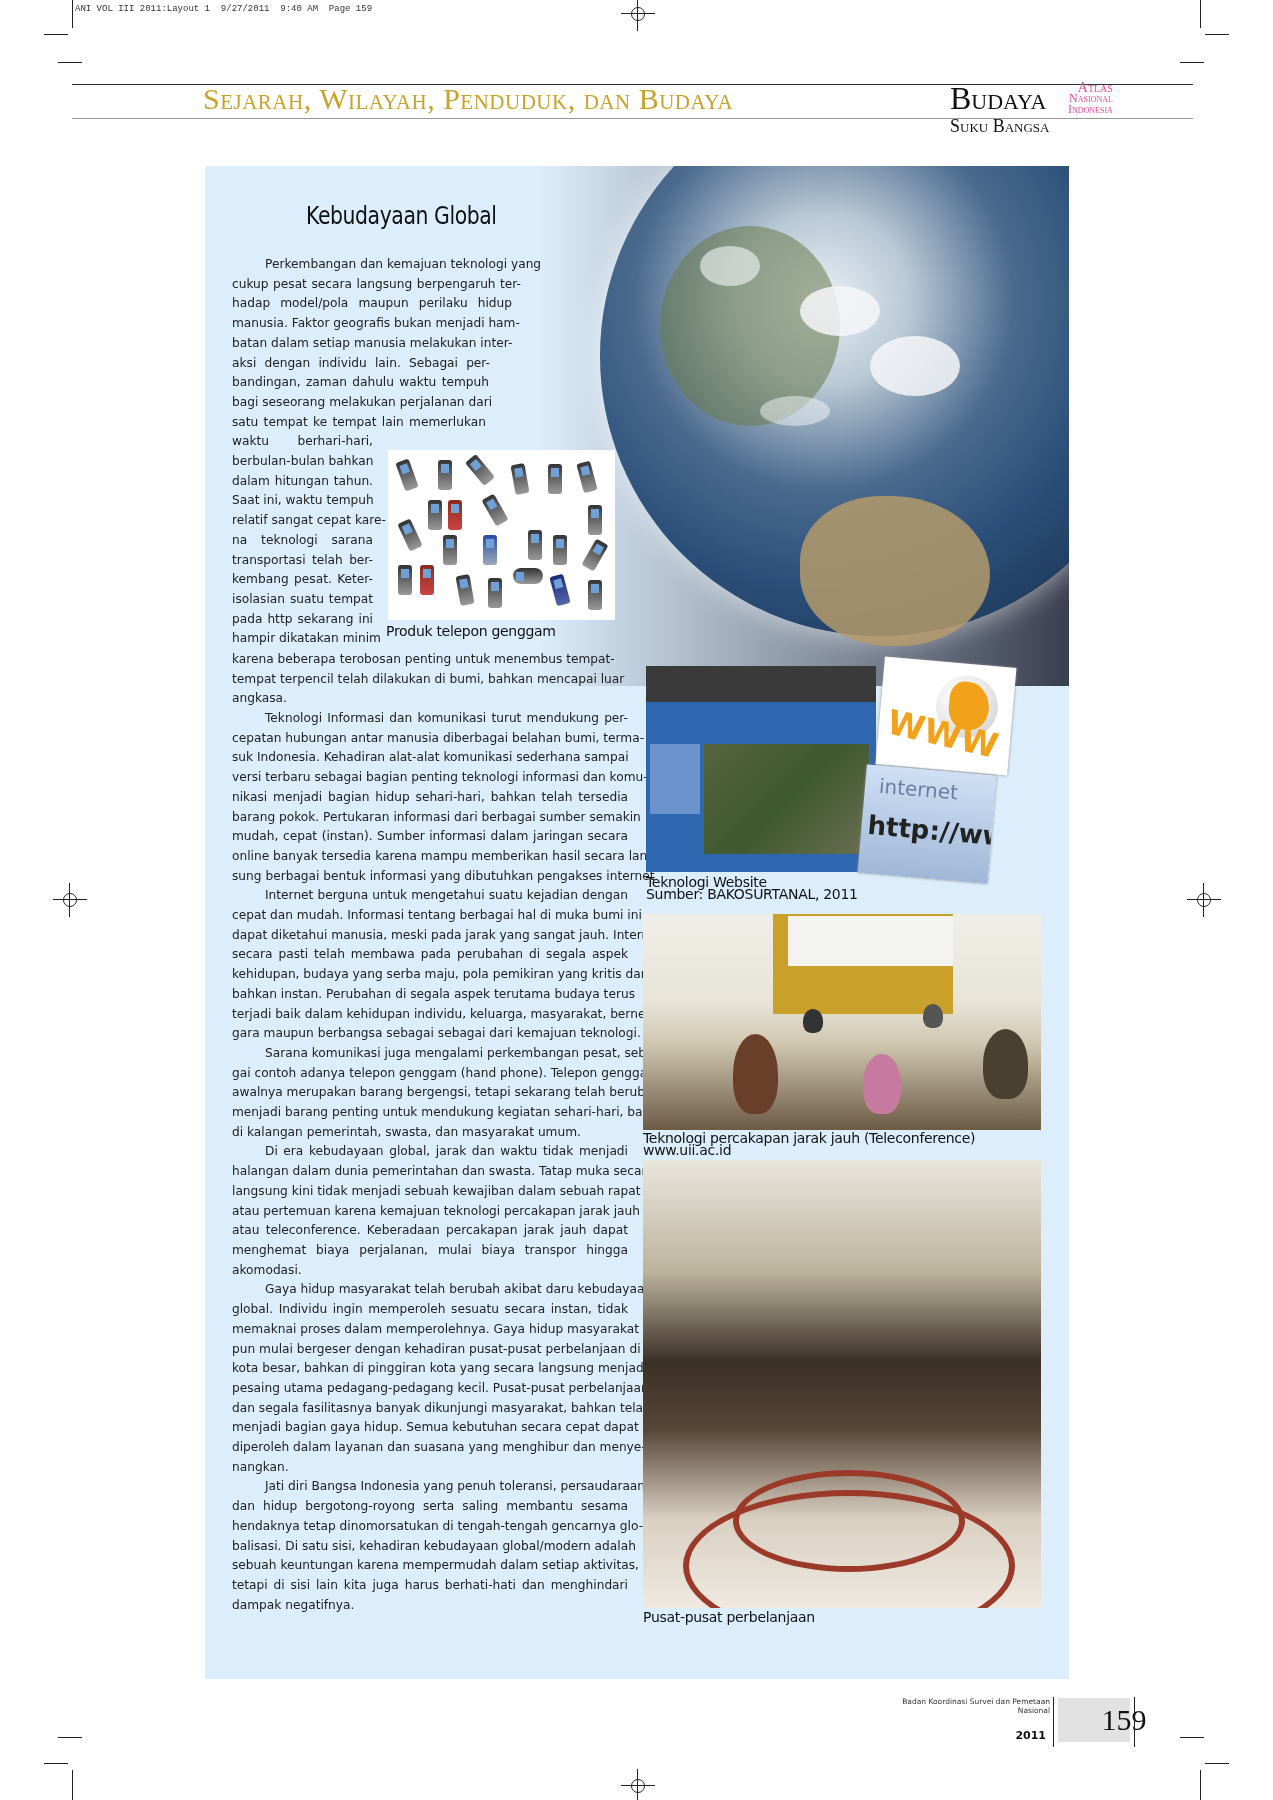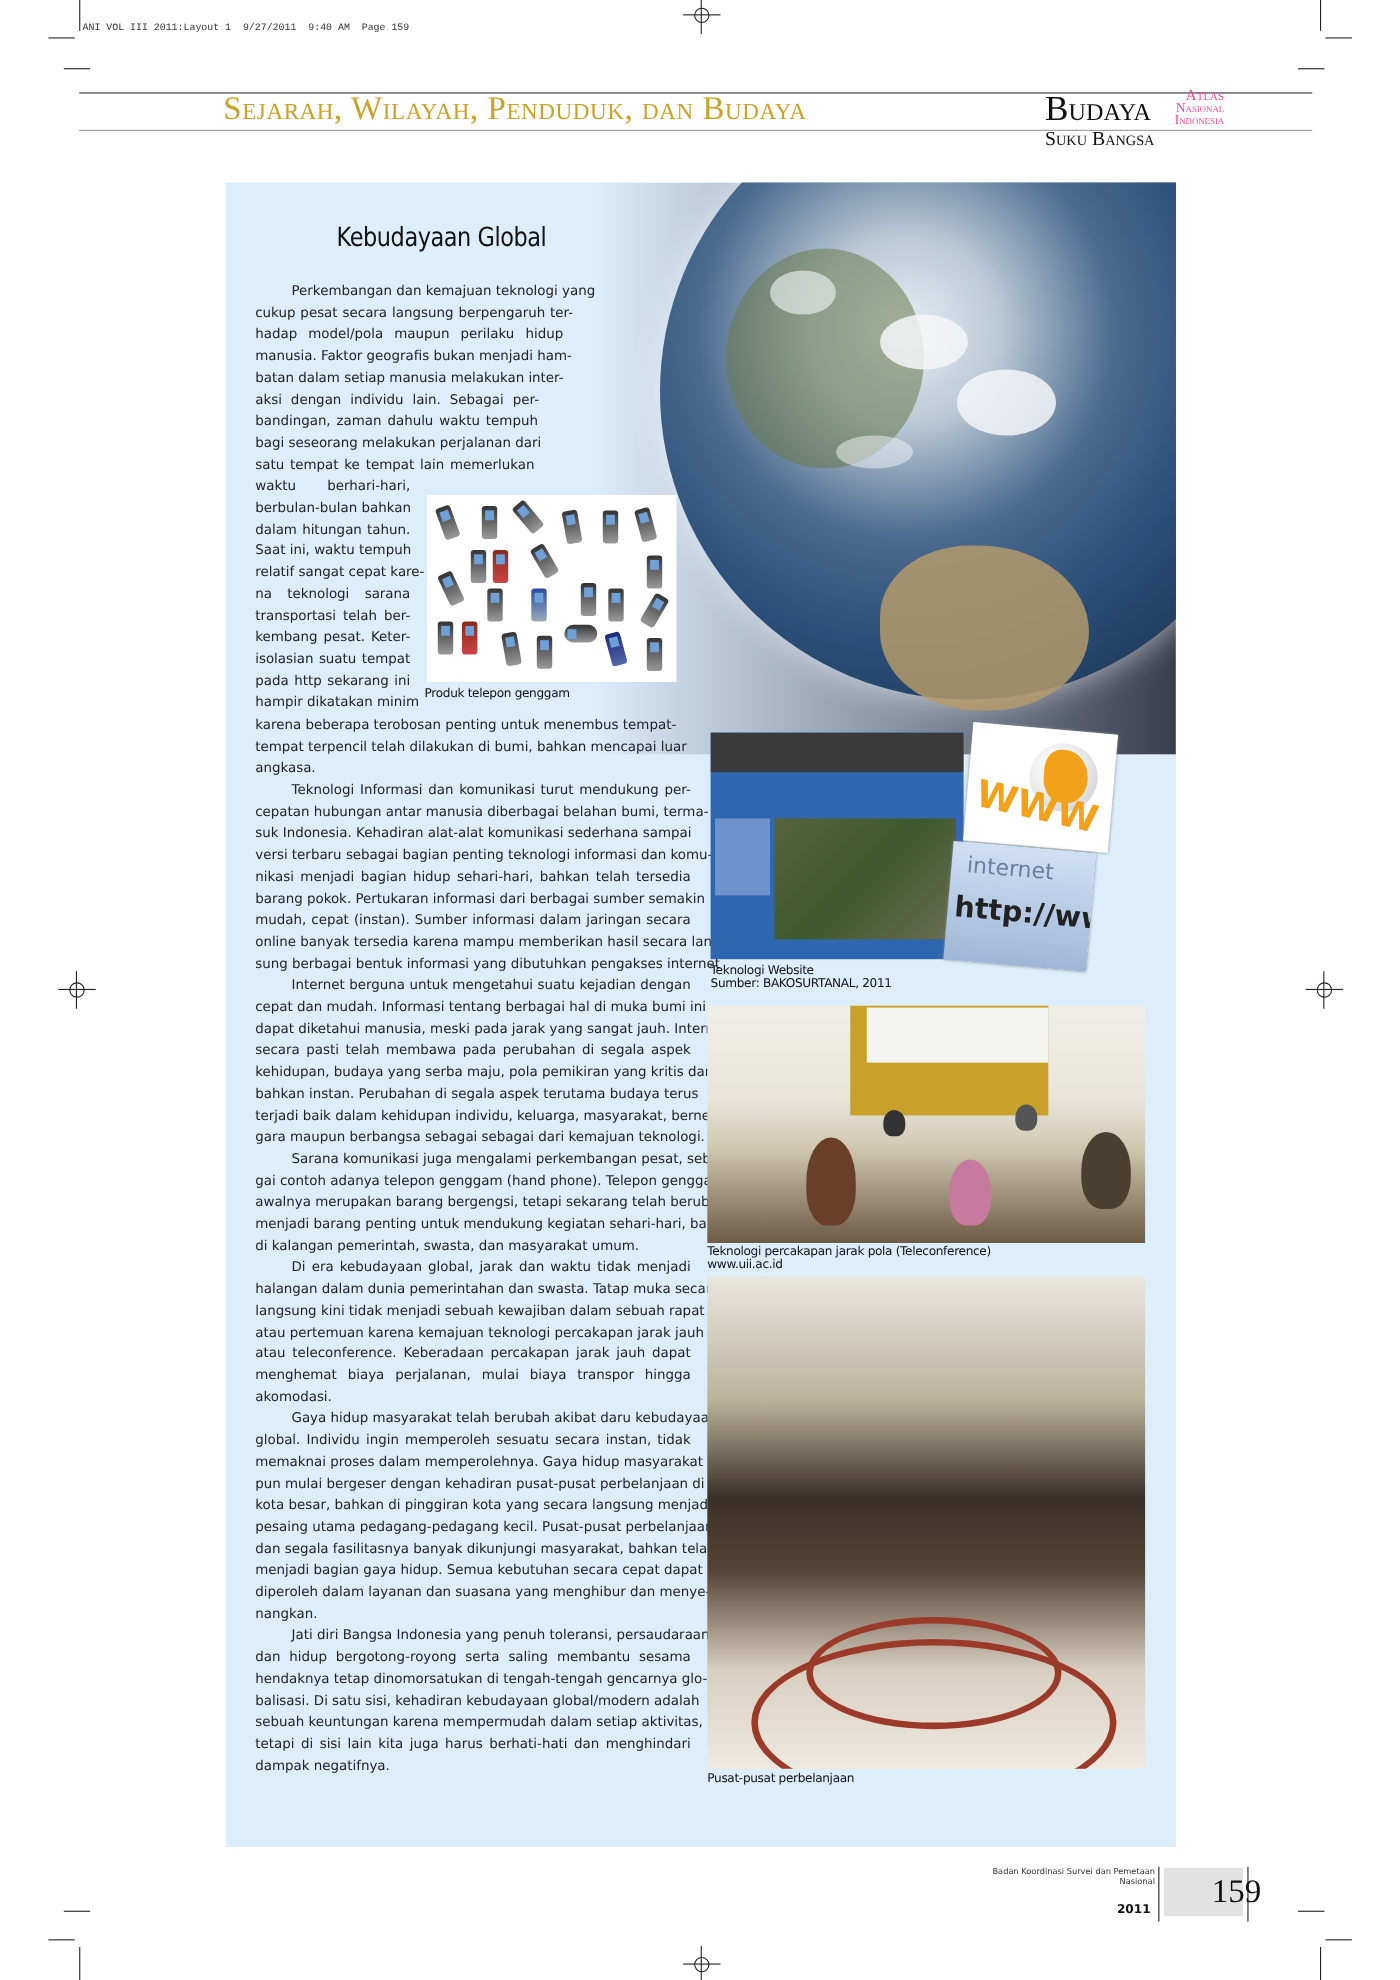--- a/index.html
+++ b/index.html
@@ -1,17 +1,17 @@
 <!DOCTYPE html>
 <html><head>
 <meta charset="utf-8">
 <style>
   html,body{margin:0;padding:0;background:#fff;}
   body{width:1273px;height:1800px;position:relative;overflow:hidden;font-family:"Liberation Sans",sans-serif;color:#222;}
-  .slug{position:absolute;left:75px;top:20px;font-family:"Liberation Mono",monospace;font-size:9px;color:#333;white-space:pre;}
+  .slug{position:absolute;left:75px;top:4px;font-family:"Liberation Mono",monospace;font-size:9px;color:#333;white-space:pre;}
   .crop{position:absolute;background:#222;}
   .reg{position:absolute;width:22px;height:22px;}
   .reg .c{position:absolute;left:4px;top:4px;width:12px;height:12px;border:1px solid #222;border-radius:50%;}
   .reg .h{position:absolute;left:-6px;top:10px;width:34px;height:1px;background:#222;}
   .reg .v{position:absolute;left:10px;top:-6px;width:1px;height:34px;background:#222;}
 
   .hdr-line-top{position:absolute;left:72px;top:84px;width:1121px;height:1px;background:#333;}
   .hdr-line-bot{position:absolute;left:72px;top:118px;width:1121px;height:1px;background:#999;}
   .hdr-title{position:absolute;left:203px;top:82px;font-family:"Liberation Serif",serif;font-size:30px;color:#c9a22a;font-variant:small-caps;letter-spacing:0.5px;}
   .hdr-budaya{position:absolute;left:950px;top:80px;font-family:"Liberation Serif",serif;font-size:32px;color:#111;font-variant:small-caps;}
@@ -28,21 +28,21 @@
   .globe .cloud{position:absolute;border-radius:50%;background:#f4f6f8;opacity:0.85;}
 
   .title{position:absolute;left:306px;top:202px;font-family:"DejaVu Sans",sans-serif;font-size:24px;color:#111;letter-spacing:-0.5px;transform:scaleX(0.85);transform-origin:left;}
 
   .txt{position:absolute;font-family:"DejaVu Sans",sans-serif;font-size:12.2px;line-height:19.7px;color:#222;}
   .txt .l{display:block;white-space:nowrap;text-align:justify;text-align-last:justify;}
   .txt .l.last{text-align-last:left;}
   .txt .l.ind{text-indent:33px;}
 
   .photo{position:absolute;overflow:hidden;}
-  .cap{position:absolute;font-family:"DejaVu Sans",sans-serif;font-size:11px;line-height:12px;color:#111;letter-spacing:-0.3px;}
+  .cap{position:absolute;font-family:"DejaVu Sans",sans-serif;font-size:14px;line-height:12px;color:#111;letter-spacing:-0.3px;}
 
   .phones{left:388px;top:450px;width:227px;height:170px;background:#fff;}
   .phone{position:absolute;width:14px;height:30px;border-radius:3px;background:linear-gradient(#333,#999);}
   .phone::after{content:"";position:absolute;left:3px;top:4px;width:8px;height:9px;background:#6fa0d8;}
 
   .web{left:646px;top:666px;width:230px;height:206px;background:#2f66b0;}
   .web .bar{position:absolute;left:0;top:0;width:100%;height:36px;background:#3a3a3a;}
   .web .map{position:absolute;left:58px;top:78px;width:165px;height:110px;background:linear-gradient(135deg,#56633c,#3e5a2f 50%,#6b6e52);}
   .web .side{position:absolute;left:4px;top:78px;width:50px;height:70px;background:#6d93cc;}
   .www{left:880px;top:662px;width:132px;height:108px;background:#fff;transform:rotate(5deg);box-shadow:0 0 3px #888;}
@@ -258,21 +258,21 @@
 <div class="photo tele">
   <div class="wall"></div>
   <div class="screen" style="z-index:1;"></div>
   <div class="head" style="left:90px;top:120px;width:45px;height:80px;background:#6a3f2a;"></div>
   <div class="head" style="left:220px;top:140px;width:38px;height:60px;background:#c77aa0;"></div>
   <div class="head" style="left:340px;top:115px;width:45px;height:70px;background:#4a4030;"></div>
   <div class="head" style="left:160px;top:95px;width:20px;height:24px;background:#333;"></div>
   <div class="head" style="left:280px;top:90px;width:20px;height:24px;background:#555;"></div>
 </div>
 <div class="cap" style="left:643px;top:1132px;">
-  <div>Teknologi percakapan jarak pola (Teleconference)</div>
+  <div>Teknologi percakapan jarak jauh (Teleconference)</div>
   <div>www.uii.ac.id</div>
 </div>
 
 <div class="photo mall">
   <div class="ring" style="left:40px;top:330px;width:320px;height:140px;"></div>
   <div class="ring" style="left:90px;top:310px;width:220px;height:90px;"></div>
 </div>
 <div class="cap" style="left:643px;top:1611px;">Pusat-pusat perbelanjaan</div>
 
 <div class="foot-org">Badan Koordinasi Survei dan Pemetaan Nasional</div>

